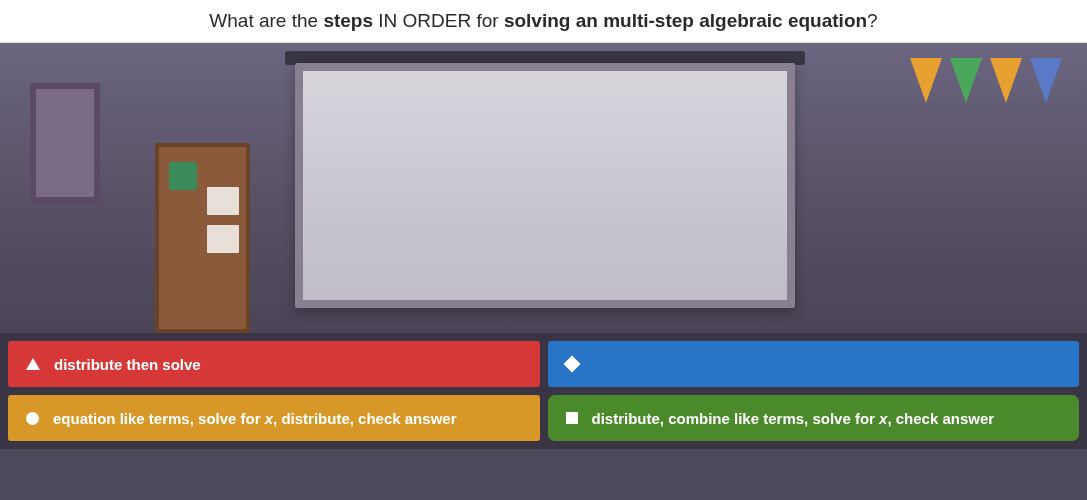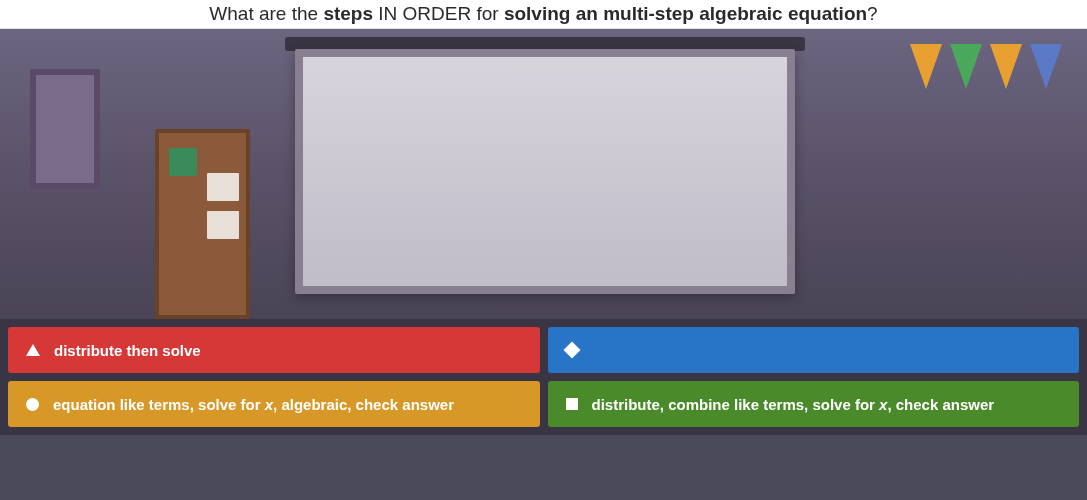--- a/index.html
+++ b/index.html
@@ -9,21 +9,21 @@
     }
     body {
       width: 1087px;
       height: 500px;
       font-family: -apple-system, BlinkMacSystemFont, 'Segoe UI', Arial, sans-serif;
       overflow: hidden;
       background: #4a4a5a;
     }
     .question-bar {
       background: #ffffff;
-      padding: 3px 20px;
+      padding: 10px 20px;
       text-align: center;
       font-size: 19px;
       color: #2a2a2a;
       border-bottom: 1px solid #e0e0e0;
     }
     .question-bar .bold {
       font-weight: 800;
     }
     .scene {
       position: relative;
@@ -145,21 +145,21 @@
       color: #ffffff;
       font-size: 15px;
       font-weight: 700;
       border-radius: 3px;
       cursor: pointer;
       gap: 14px;
     }
     .answer-red { background: #d63838; }
     .answer-blue { background: #2875c8; }
     .answer-yellow { background: #d89828; }
-    .answer-green { background: #4a8a2a; }
+    .answer-green { background: #4a8a2a; border-radius: 7px; }
     .shape {
       flex-shrink: 0;
       display: inline-block;
     }
     .triangle {
       width: 0;
       height: 0;
       border-left: 7px solid transparent;
       border-right: 7px solid transparent;
       border-bottom: 12px solid #ffffff;
@@ -211,21 +211,21 @@
   <div class="answer answer-red">
     <span class="shape triangle"></span>
     <span>distribute then solve</span>
   </div>
   <div class="answer answer-blue">
     <span class="shape diamond"></span>
   </div>
   <div class="answer answer-yellow">
     <span class="shape circle"></span>
     <span>
-      <span>equation like terms, solve for </span><span class="italic-x">x</span><span>, algebraic, check answer</span>
+      <span>equation like terms, solve for </span><span class="italic-x">x</span><span>, distribute, check answer</span>
     </span>
   </div>
   <div class="answer answer-green">
     <span class="shape square"></span>
     <span>
       <span>distribute, combine like terms, solve for </span><span class="italic-x">x</span><span>, check answer</span>
     </span>
   </div>
 </div>
 

